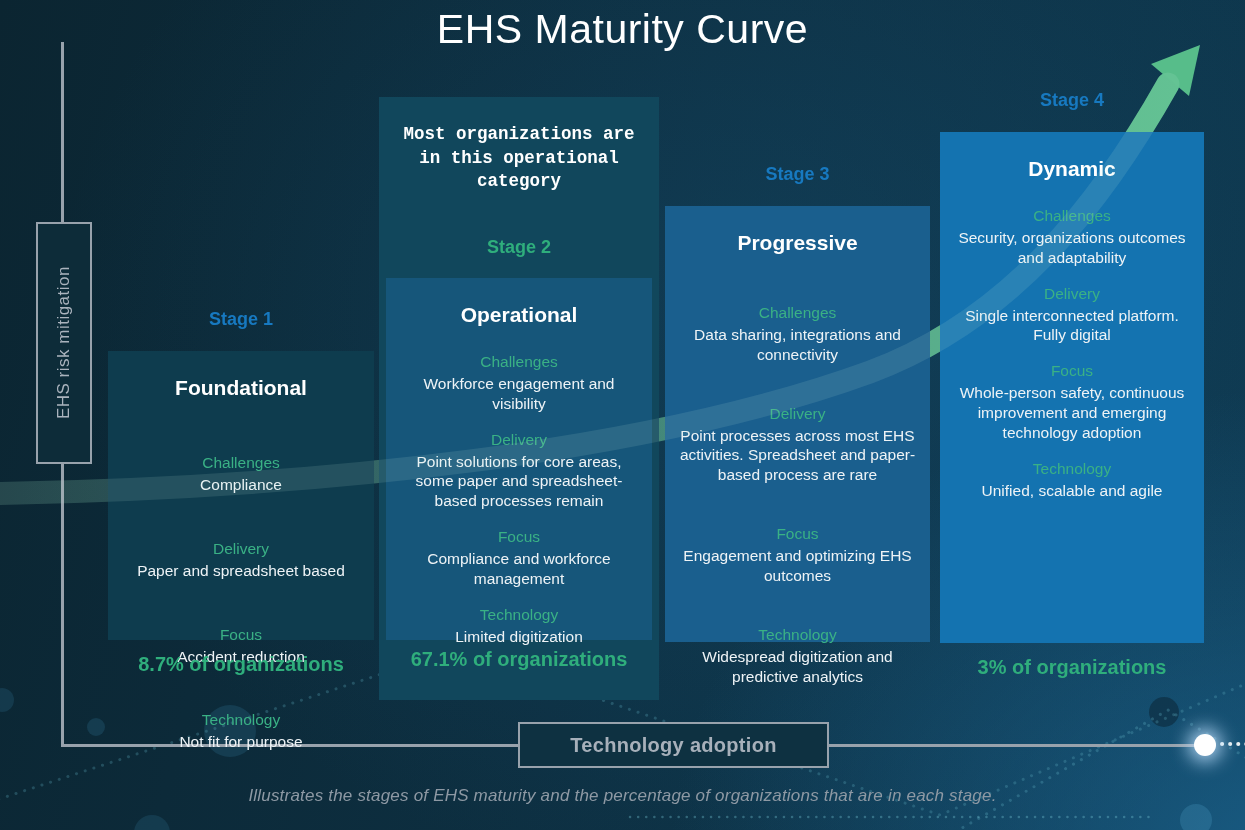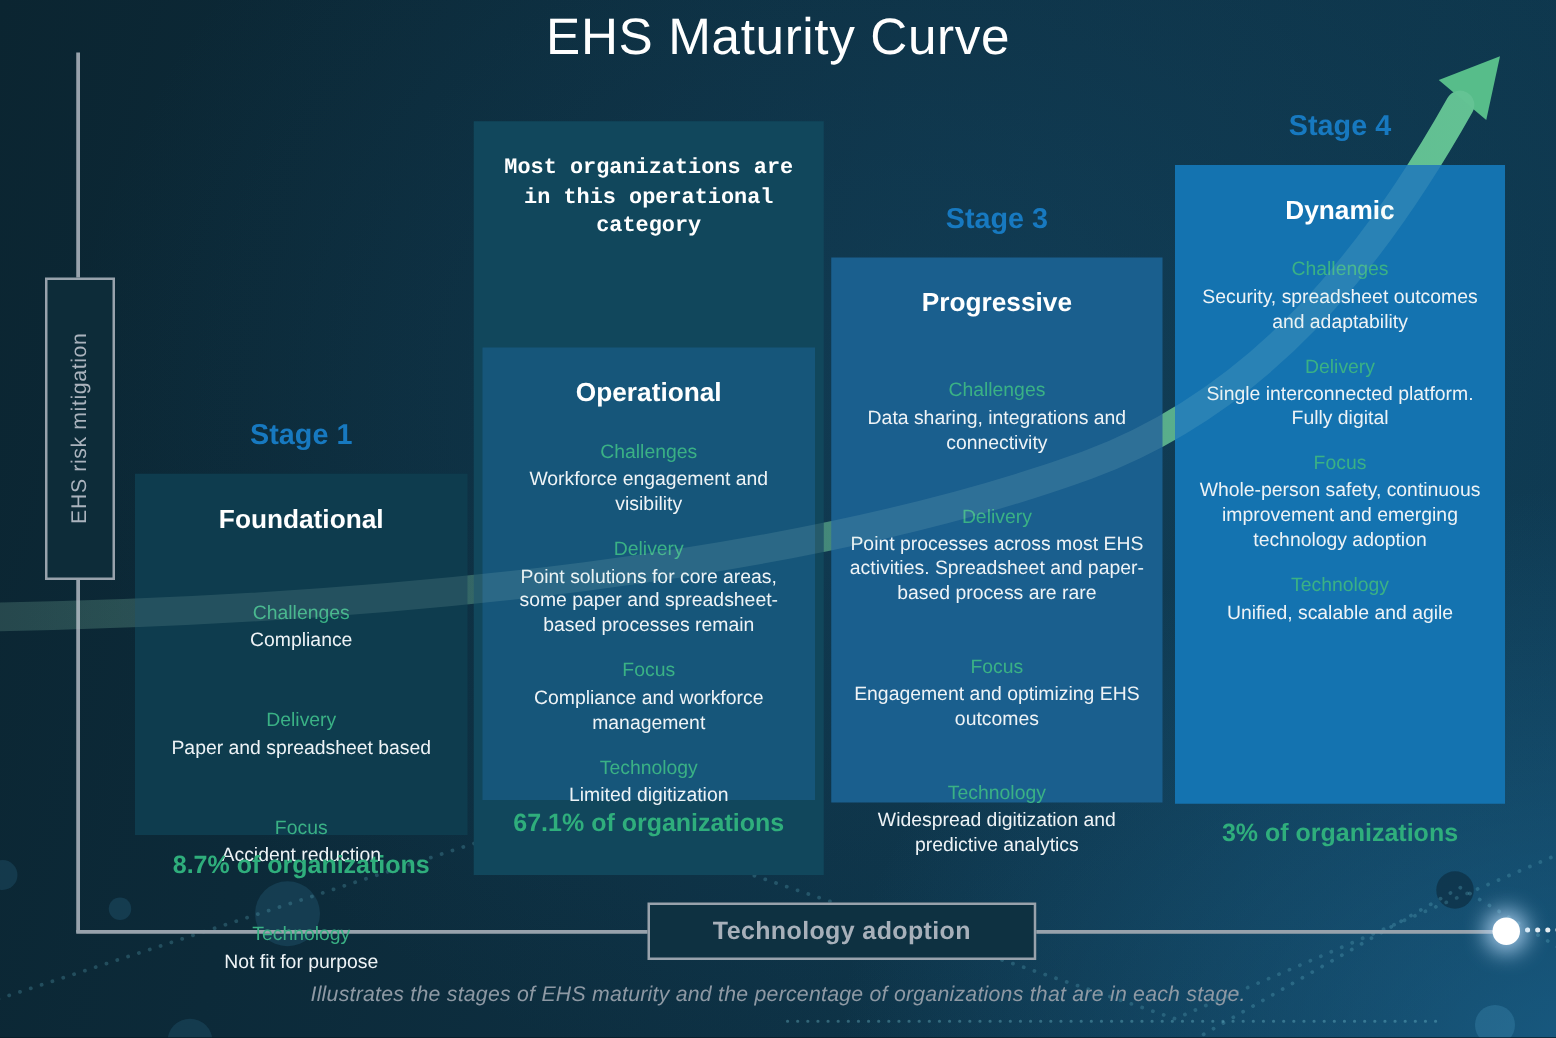--- a/index.html
+++ b/index.html
@@ -38,34 +38,34 @@
   }
   .x-axis-label{color:#a7b0ba;font-size:20px;font-weight:bold;letter-spacing:0.3px;}
   .axis-end-dot{
     position:absolute;left:1194px;top:734px;width:22px;height:22px;border-radius:50%;
     background:#ffffff;z-index:3;
     box-shadow:0 0 18px 6px rgba(190,225,255,0.85);
   }
 
   
   .column{position:absolute;display:flex;flex-direction:column;align-items:center;z-index:3;}
-  .stage-heading{font-size:23px;font-weight:bold;color:#1779c0;text-align:center;line-height:32px;}
+  .stage-heading{font-size:18px;font-weight:bold;color:#1779c0;text-align:center;line-height:32px;}
   .stage-heading.green{color:#2fae7c;}
   .card{
     margin-top:16px;width:100%;box-sizing:border-box;
     display:flex;flex-direction:column;align-items:center;
     padding:25px 13px 18px 13px;
   }
   .card-title{color:#ffffff;font-size:21px;font-weight:bold;margin-bottom:9px;text-align:center;}
   .section{margin-top:17px;text-align:center;}
   .section-label{color:#3ab185;font-size:15.5px;margin-bottom:3px;}
   .section-value{color:#eef3f6;font-size:15.5px;line-height:1.28;max-width:240px;margin:0 auto;}
   .percent{margin-top:13px;color:#2fae7c;font-size:20px;font-weight:bold;text-align:center;width:100%;}
 
-  .col-s1{left:108px;top:303px;width:266px;margin-top:28px;}
+  .col-s1{left:108px;top:303px;width:266px;}
   .card-s1{height:289px;background:#0e3c4e;gap:28px;}
   .col-s3{left:665px;top:158px;width:265px;}
   .card-s3{height:436px;background:#1a5f8e;gap:23px;}
   .col-s4{left:940px;top:84px;width:264px;}
   .card-s4{height:511px;background:#1473b0;}
 
   
   .panel-s2{position:absolute;left:379px;top:97px;width:280px;height:603px;background:#11475c;z-index:3;}
   .callout{
     position:absolute;top:26px;left:0;width:100%;text-align:center;
@@ -143,20 +143,21 @@
         <div class="section-value">Not fit for purpose</div>
       </div>
     </div>
     <div class="percent">8.7% of organizations</div>
   </div>
 
   <div class="panel-s2">
     <div class="callout">
       <span class="callout-inner">Most organizations are in this operational category</span>
     </div>
+    <div class="stage-heading green heading-s2">Stage 2</div>
     <div class="card card-s2">
       <div class="card-title">Operational</div>
       <div class="section">
         <div class="section-label">Challenges</div>
         <div class="section-value">Workforce engagement and visibility</div>
       </div>
       <div class="section">
         <div class="section-label">Delivery</div>
         <div class="section-value">Point solutions for core areas, some paper and spreadsheet-based processes remain</div>
       </div>
@@ -194,21 +195,21 @@
       </div>
     </div>
   </div>
 
   <div class="column col-s4">
     <div class="stage-heading">Stage 4</div>
     <div class="card card-s4">
       <div class="card-title">Dynamic</div>
       <div class="section">
         <div class="section-label">Challenges</div>
-        <div class="section-value">Security, spreadsheet outcomes and adaptability</div>
+        <div class="section-value">Security, organizations outcomes and adaptability</div>
       </div>
       <div class="section">
         <div class="section-label">Delivery</div>
         <div class="section-value">Single interconnected platform. Fully digital</div>
       </div>
       <div class="section">
         <div class="section-label">Focus</div>
         <div class="section-value">Whole-person safety, continuous improvement and emerging technology adoption</div>
       </div>
       <div class="section">

